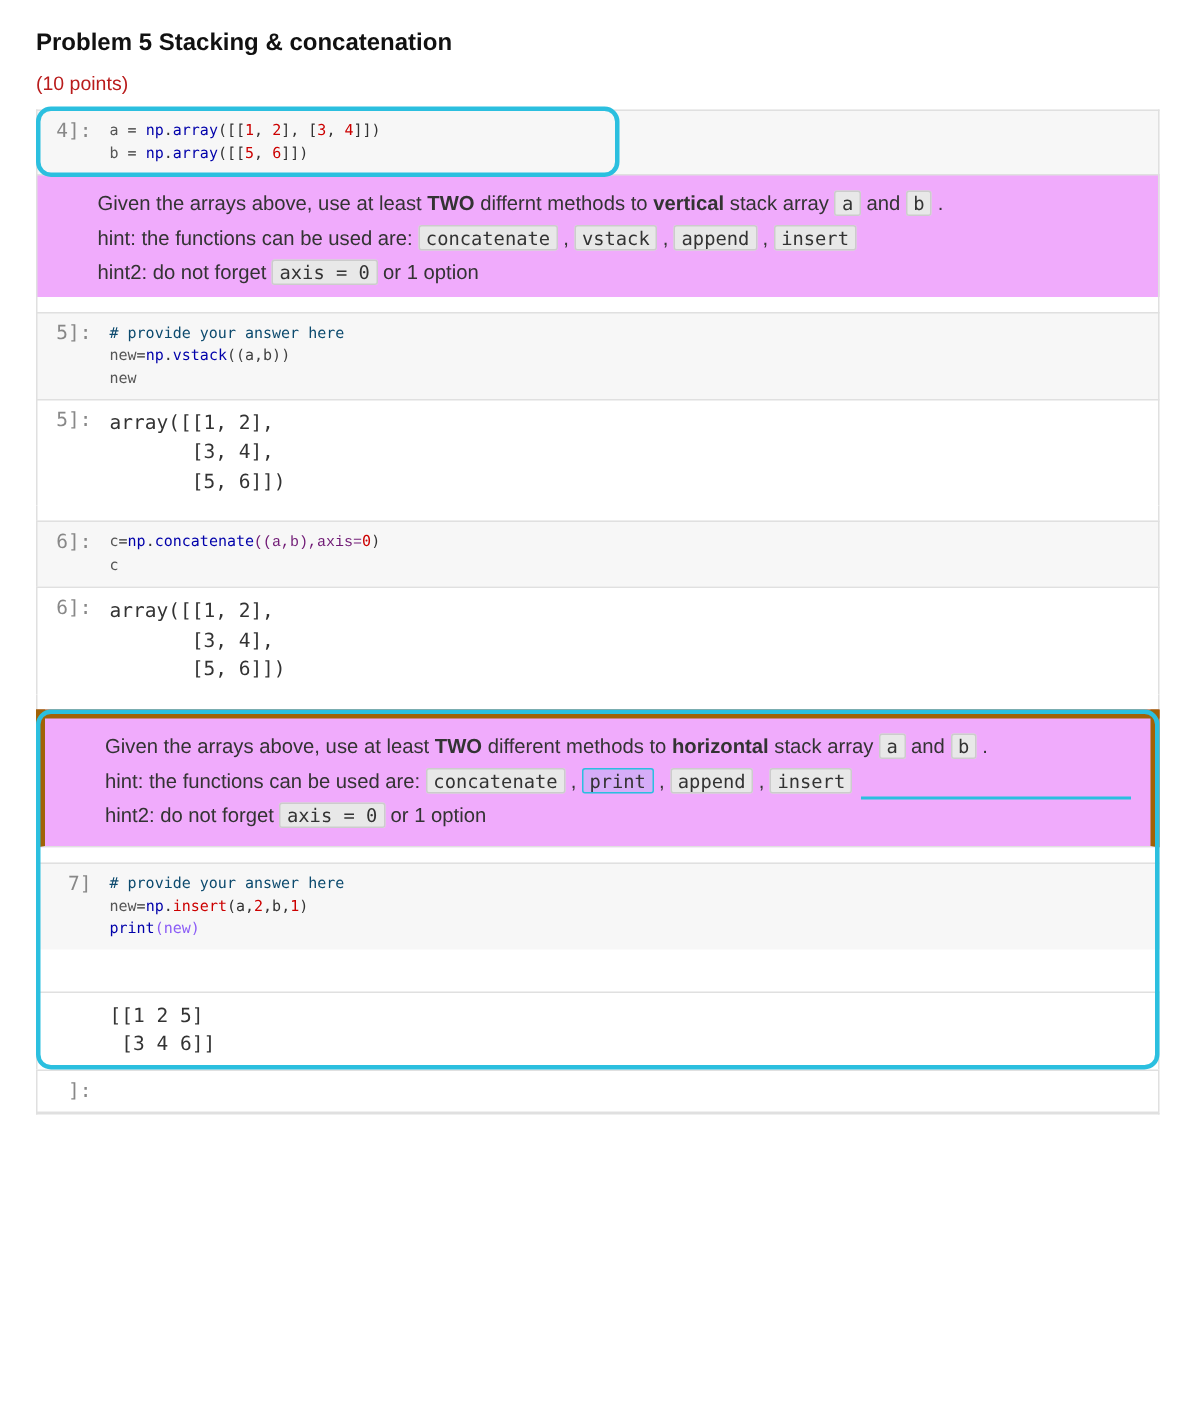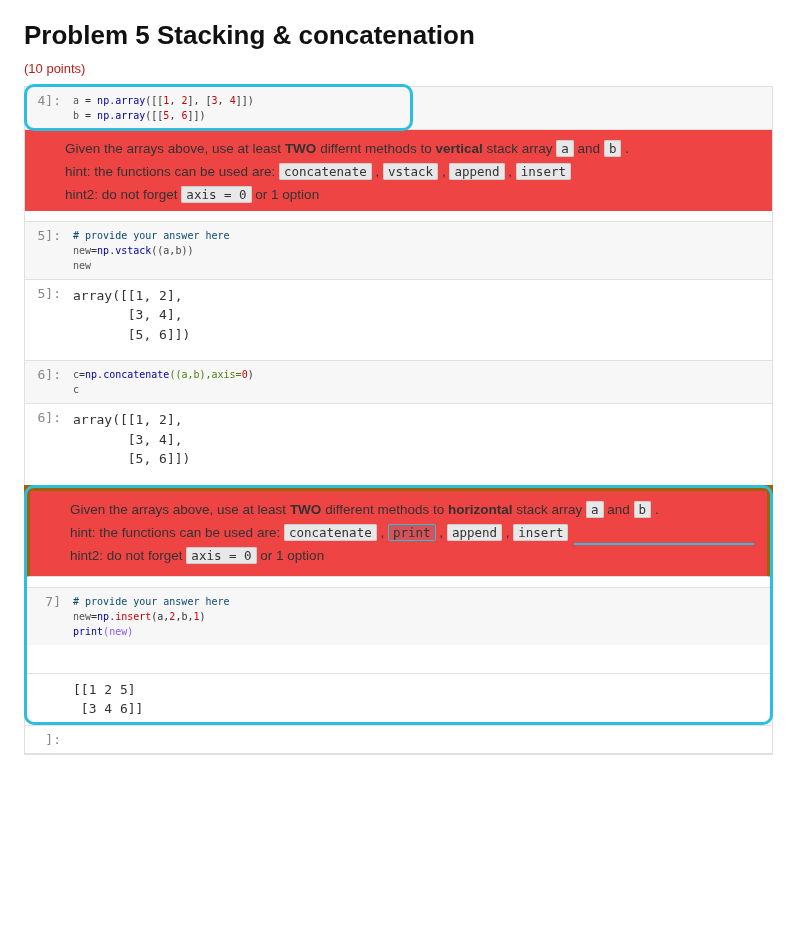--- a/index.html
+++ b/index.html
@@ -7,21 +7,21 @@
       background: #fff;
       font-family: Arial, sans-serif;
       font-size: 14px;
       color: #333;
       padding: 20px 24px;
       width: 797px;
       min-height: 934px;
     }
 
     h1 {
-      font-size: 26px;
+      font-size: 16px;
       font-weight: bold;
       color: #111;
       margin-bottom: 10px;
     }
 
     .points {
       color: #b91c1c;
       font-size: 13px;
       margin-bottom: 10px;
     }
@@ -67,21 +67,21 @@
       font-family: monospace;
       font-size: 10px;
       line-height: 1.5;
     }
 
     .cell-content .comment { color: #0c4a6e; }
 
     
     .text-block {
       padding: 8px 0 4px 40px;
-      background: #ef4444;
+      background: #f0abfc;
       border: 1px solid #e0e0e0;
       border-bottom: none;
       font-size: 13.5px;
       line-height: 1.7;
     }
 
     .text-block .bold { font-weight: bold; }
     .text-block code {
       background: #e8e8e8;
       border: 1px solid #ccc;
@@ -191,21 +191,21 @@
       <div>array([[1, 2],<br>&nbsp;&nbsp;&nbsp;&nbsp;&nbsp;&nbsp; [3, 4],<br>&nbsp;&nbsp;&nbsp;&nbsp;&nbsp;&nbsp; [5, 6]])</div>
     </div>
   </div>
 
   <div class="section-gap"></div>
 
   <div class="cell cell-input">
     <div class="cell-label">6]:</div>
     <div class="cell-content">
       <div>
-        <span style="color:#555;">c</span><span style="color:#333;">=</span><span style="color:#00a;">np</span><span style="color:#333;">.</span><span style="color:#00a;">concatenate</span><span style="color:#4d7c0f;">((a,b),axis=</span><span style="color:#c00;">0</span><span style="color:#333;">)</span>
+        <span style="color:#555;">c</span><span style="color:#333;">=</span><span style="color:#00a;">np</span><span style="color:#333;">.</span><span style="color:#00a;">concatenate</span><span style="color:#701a75;font-family:Liberation Mono, monospace;">((a,b),axis=</span><span style="color:#c00;">0</span><span style="color:#333;">)</span>
       </div>
       <div><span style="color:#555;">c</span></div>
     </div>
   </div>
 
   <div class="cell cell-output">
     <div class="cell-label">6]:</div>
     <div class="cell-content output-text">
       <div>array([[1, 2],<br>&nbsp;&nbsp;&nbsp;&nbsp;&nbsp;&nbsp; [3, 4],<br>&nbsp;&nbsp;&nbsp;&nbsp;&nbsp;&nbsp; [5, 6]])</div>
     </div>

